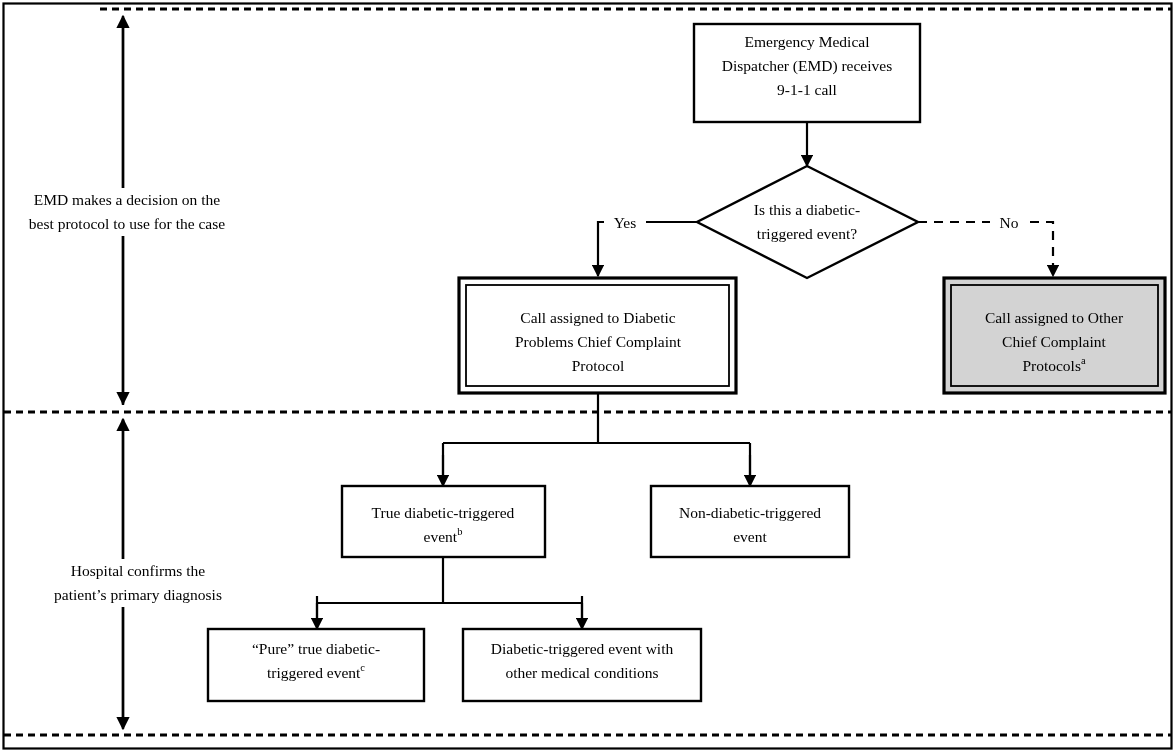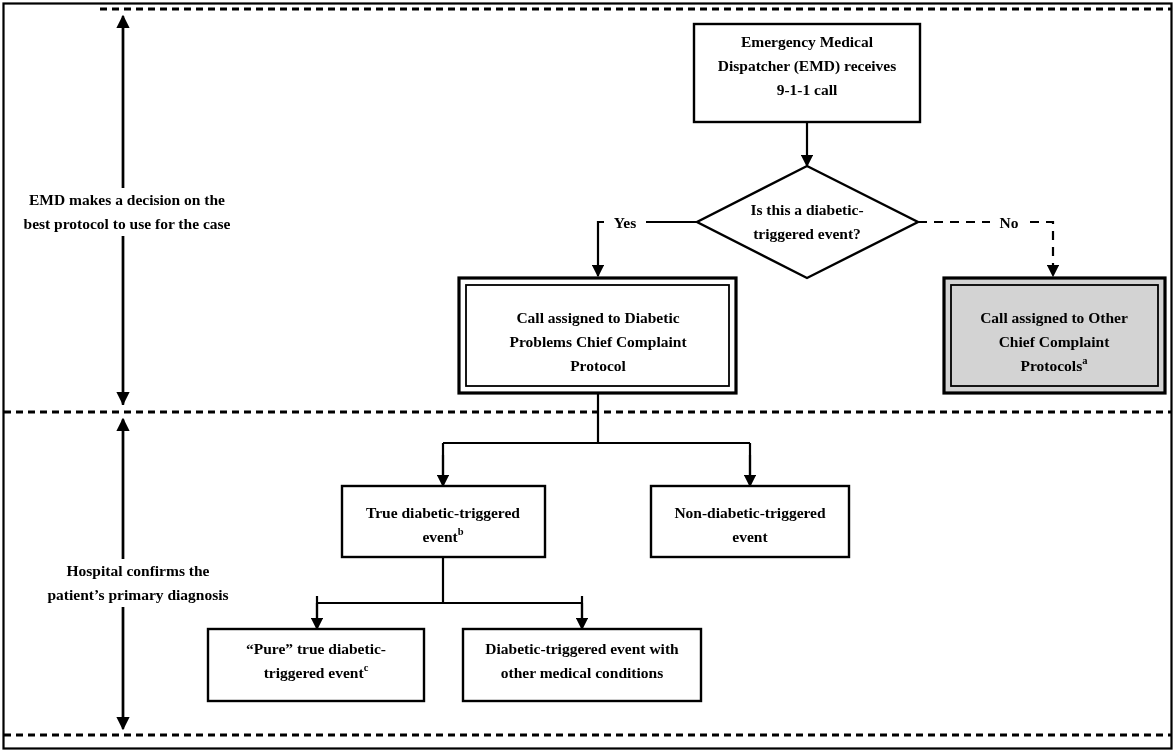--- a/index.html
+++ b/index.html
@@ -11,21 +11,20 @@
     width: 1175px;
     height: 752px;
     font-family: "Liberation Serif", "DejaVu Serif", serif;
     overflow: hidden;
   }
   #stage {
     position: relative;
     width: 930px;
     height: 752px;
     background: #ffffff;
-    font-weight: bold;
   }
   svg.layer {
     position: absolute;
     top: 0;
     left: 0;
     width: 1175px;
     height: 752px;
   }
   .nodetext {
     font-family: "Liberation Serif", "DejaVu Serif", serif;

